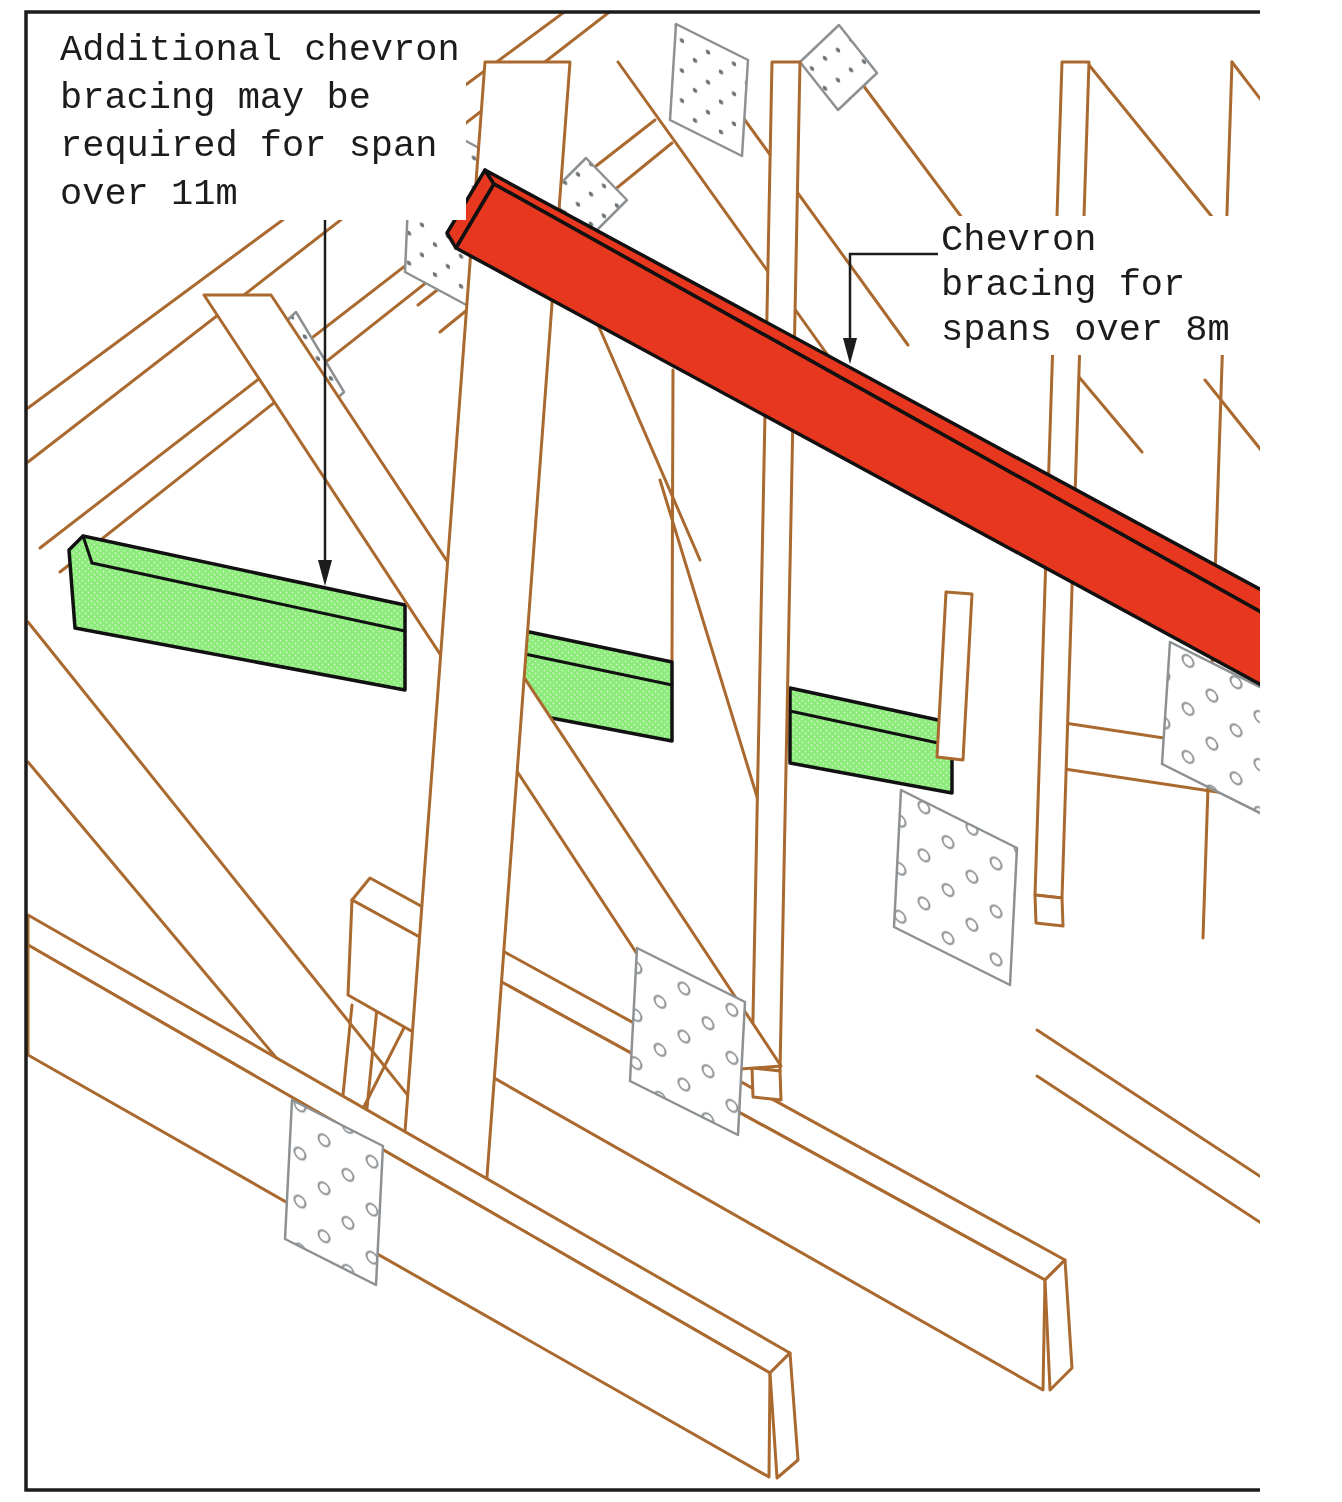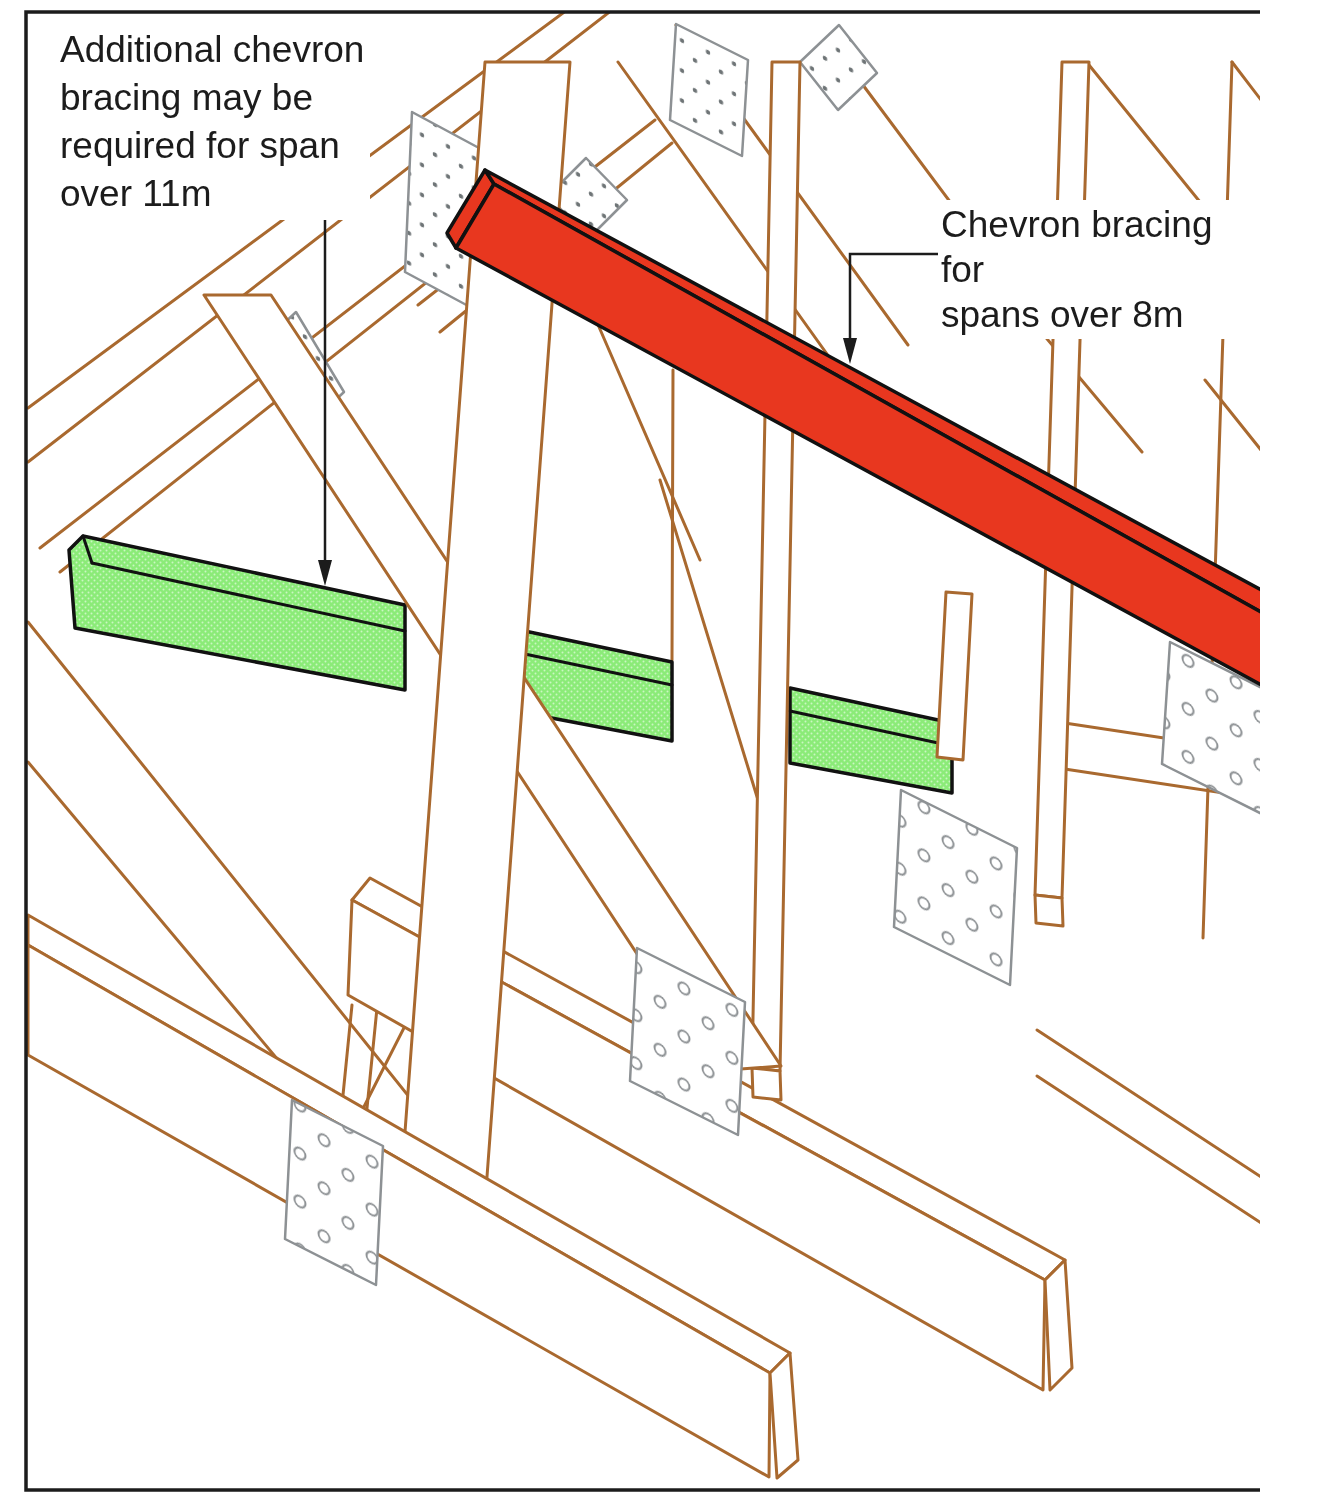--- a/index.html
+++ b/index.html
@@ -1,20 +1,20 @@
 <!DOCTYPE html>
 <html style="--accent-red: #e8371f; --accent-green: #8beb78; --timber: #a9692f; --plate-gray: #8d9194; --ink: #1c1c1c; --paper: #ffffff;"><head>
 <meta charset="utf-8">
 <style>
   html,body{margin:0;padding:0;background:#fff;}
   .stage{
     position:relative;
     width:1260px;height:1502px;
     background:var(--paper,#fff);
-    font-family:Liberation Sans, sans-serif;
+    font-family:Liberation Mono, monospace;
     overflow:hidden;
   }
   .stage svg{position:absolute;left:0;top:0;}
 
   
   .timber{stroke:var(--timber,#a9692f);stroke-width:3;fill:none;stroke-linecap:round;}
   .member{fill:#fff;stroke:var(--timber,#a9692f);stroke-width:3;stroke-linejoin:round;}
   .plate-sm{fill:url(#dotSm);stroke:var(--plate-gray,#8d9194);stroke-width:2.5;stroke-linejoin:round;}
   .plate-lg{fill:url(#dotLg);stroke:var(--plate-gray,#8d9194);stroke-width:2.5;stroke-linejoin:round;}
   .green-face{fill:url(#greenTex);stroke:#111;stroke-width:3.5;stroke-linejoin:round;}
@@ -33,21 +33,21 @@
   .note{
     position:absolute;
     color:var(--ink,#1c1c1c);
     font-size:37px;
     background:#fff;
     white-space:pre-line;
     padding:2px 6px 2px 2px;
     z-index:5;
   }
   .note-left{left:58px;top:24px;line-height:48px;}
-  .note-right{left:939px;top:200px;line-height:45px;}
+  .note-right{left:939px;top:216px;line-height:45px;}
 </style>
 </head>
 <body>
 
 <div class="stage">
 
   <svg width="1342" height="1502" viewBox="0 0 1342 1502">
     <defs>
       <clipPath id="frameClip">
           <rect x="26" y="12" width="1290" height="1478"></rect>

